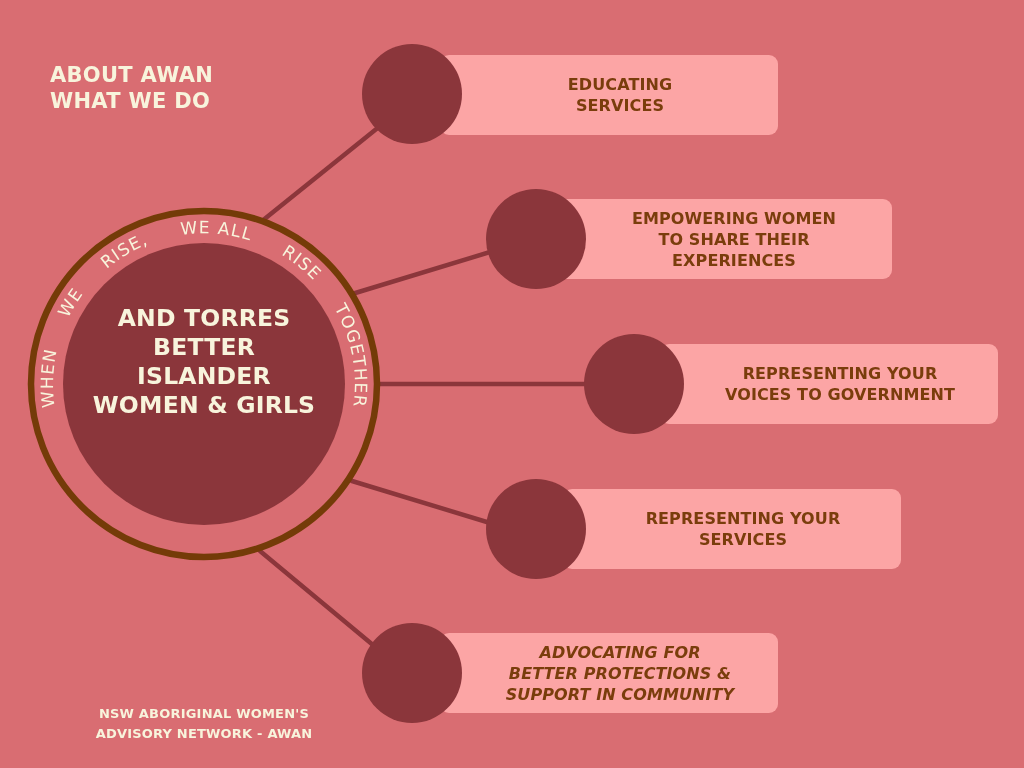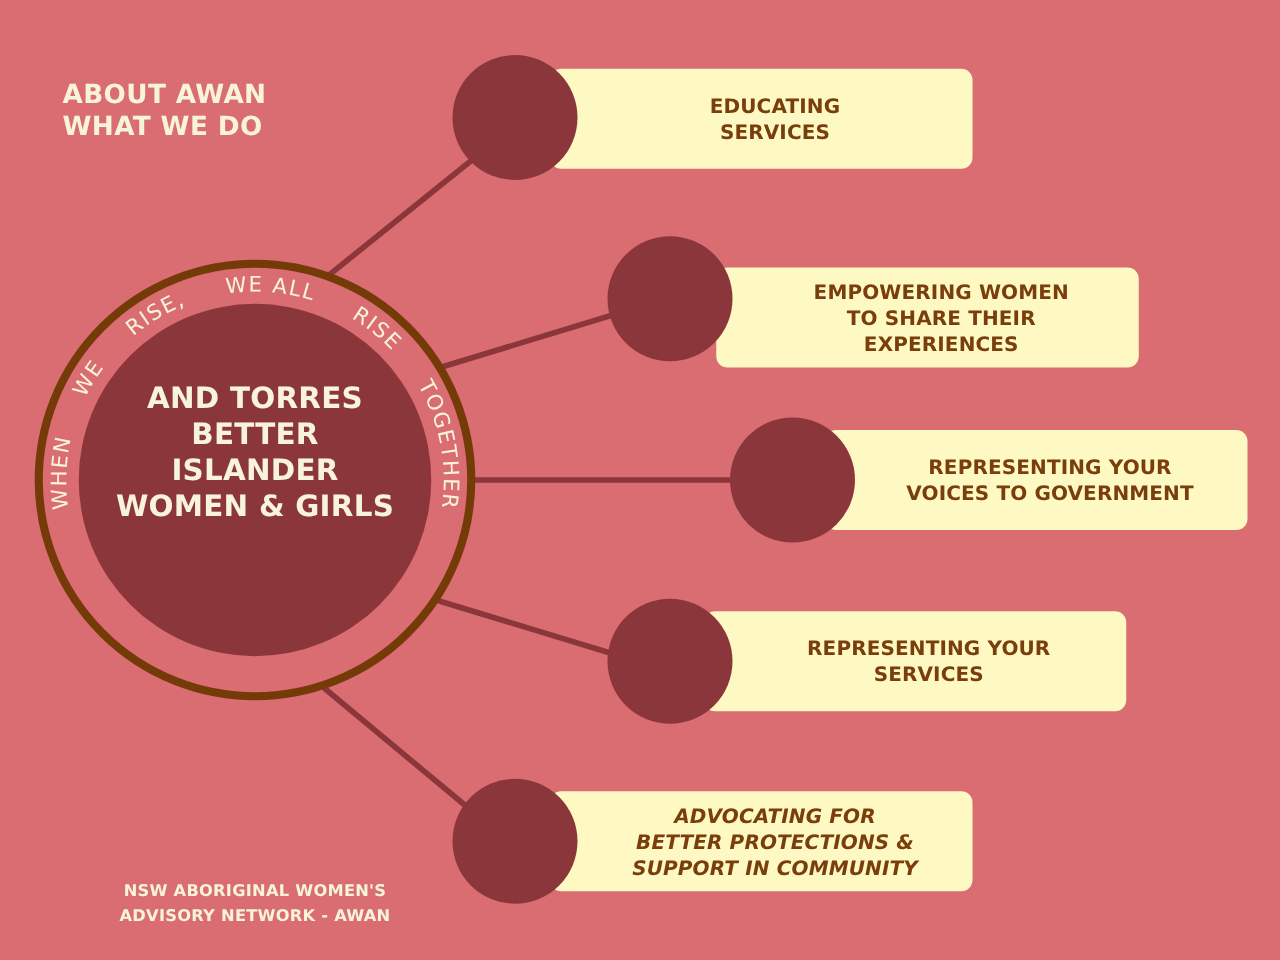--- a/index.html
+++ b/index.html
@@ -57,21 +57,21 @@
       font-weight: bold;
       font-size: 23.5px;
       line-height: 29px;
       letter-spacing: 0.2px;
     }
     .center-title div { white-space: nowrap; }
     .card {
       position: absolute;
       width: 338px;
       height: 80px;
-      background: #fef9c3;
+      background: #fca5a5;
       border-radius: 9px;
       box-sizing: border-box;
       display: flex;
       align-items: center;
       justify-content: center;
     }
     .card-text {
       margin-left: 22px;
       color: #7a3d0c;
       font-weight: bold;
@@ -136,21 +136,21 @@
   </div>
 
   <div class="card" style="left:440px; top:55px;">
     <div class="card-text">
       <div>EDUCATING</div>
       <div>SERVICES</div>
     </div>
   </div>
   <div class="bullet" style="left:362px; top:44px;"></div>
 
-  <div class="card" style="left:573px; top:199px;margin-top:15px;">
+  <div class="card" style="left:554px; top:199px;">
     <div class="card-text">
       <div>EMPOWERING WOMEN</div>
       <div>TO SHARE THEIR</div>
       <div>EXPERIENCES</div>
     </div>
   </div>
   <div class="bullet" style="left:486px; top:189px;"></div>
 
   <div class="card" style="left:660px; top:344px;">
     <div class="card-text">

